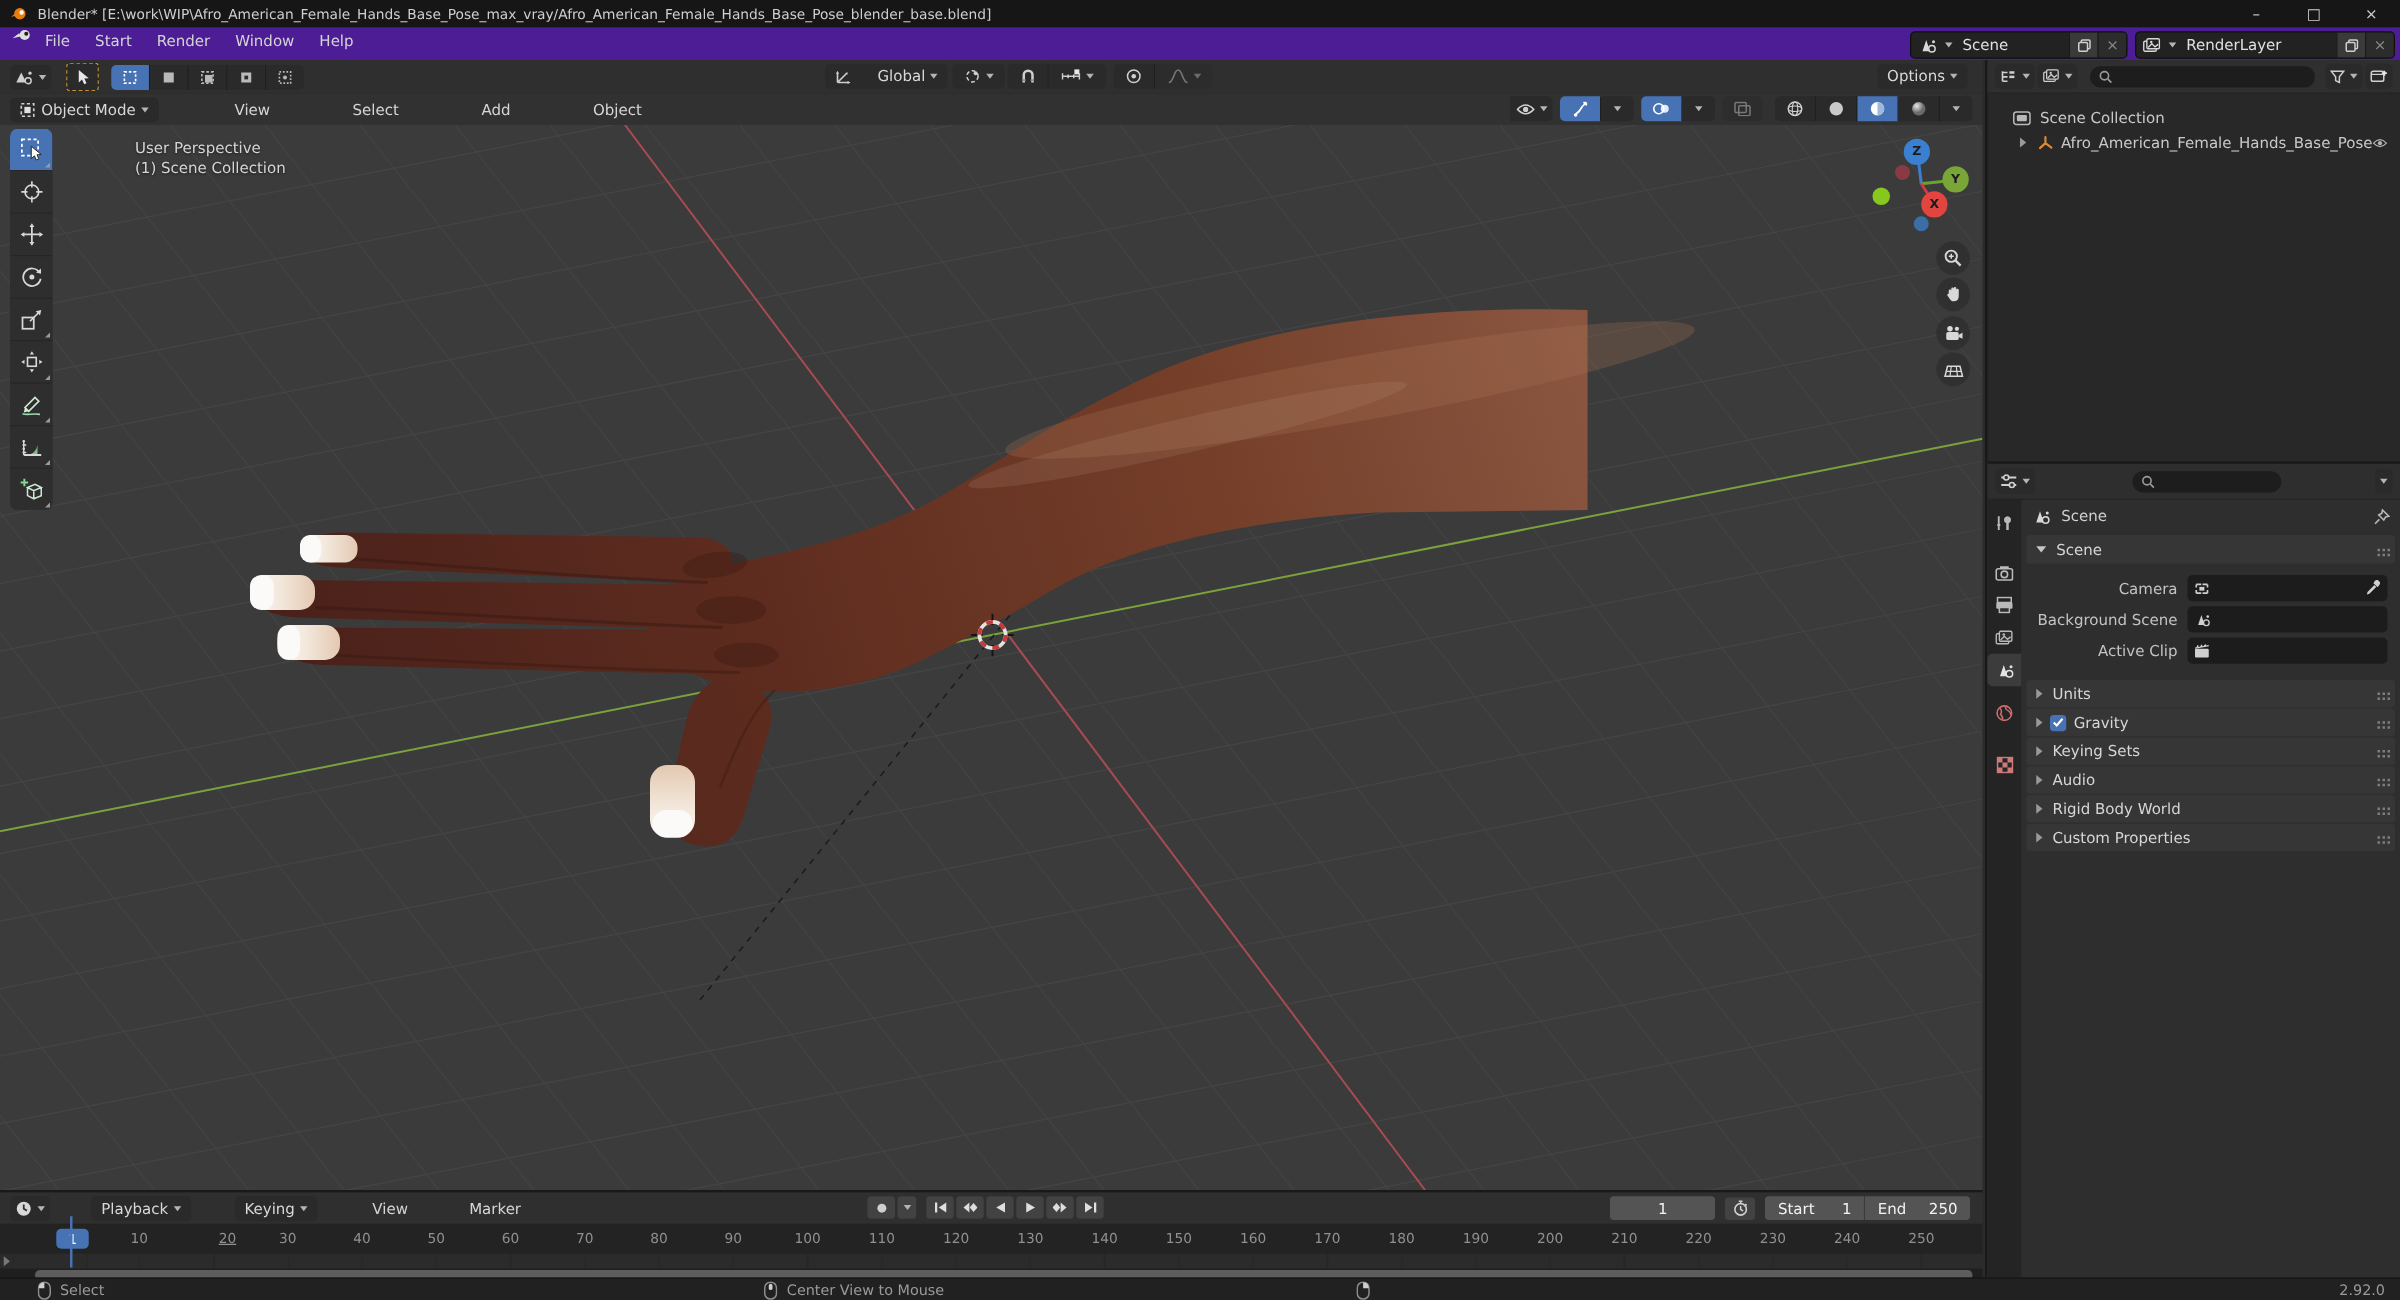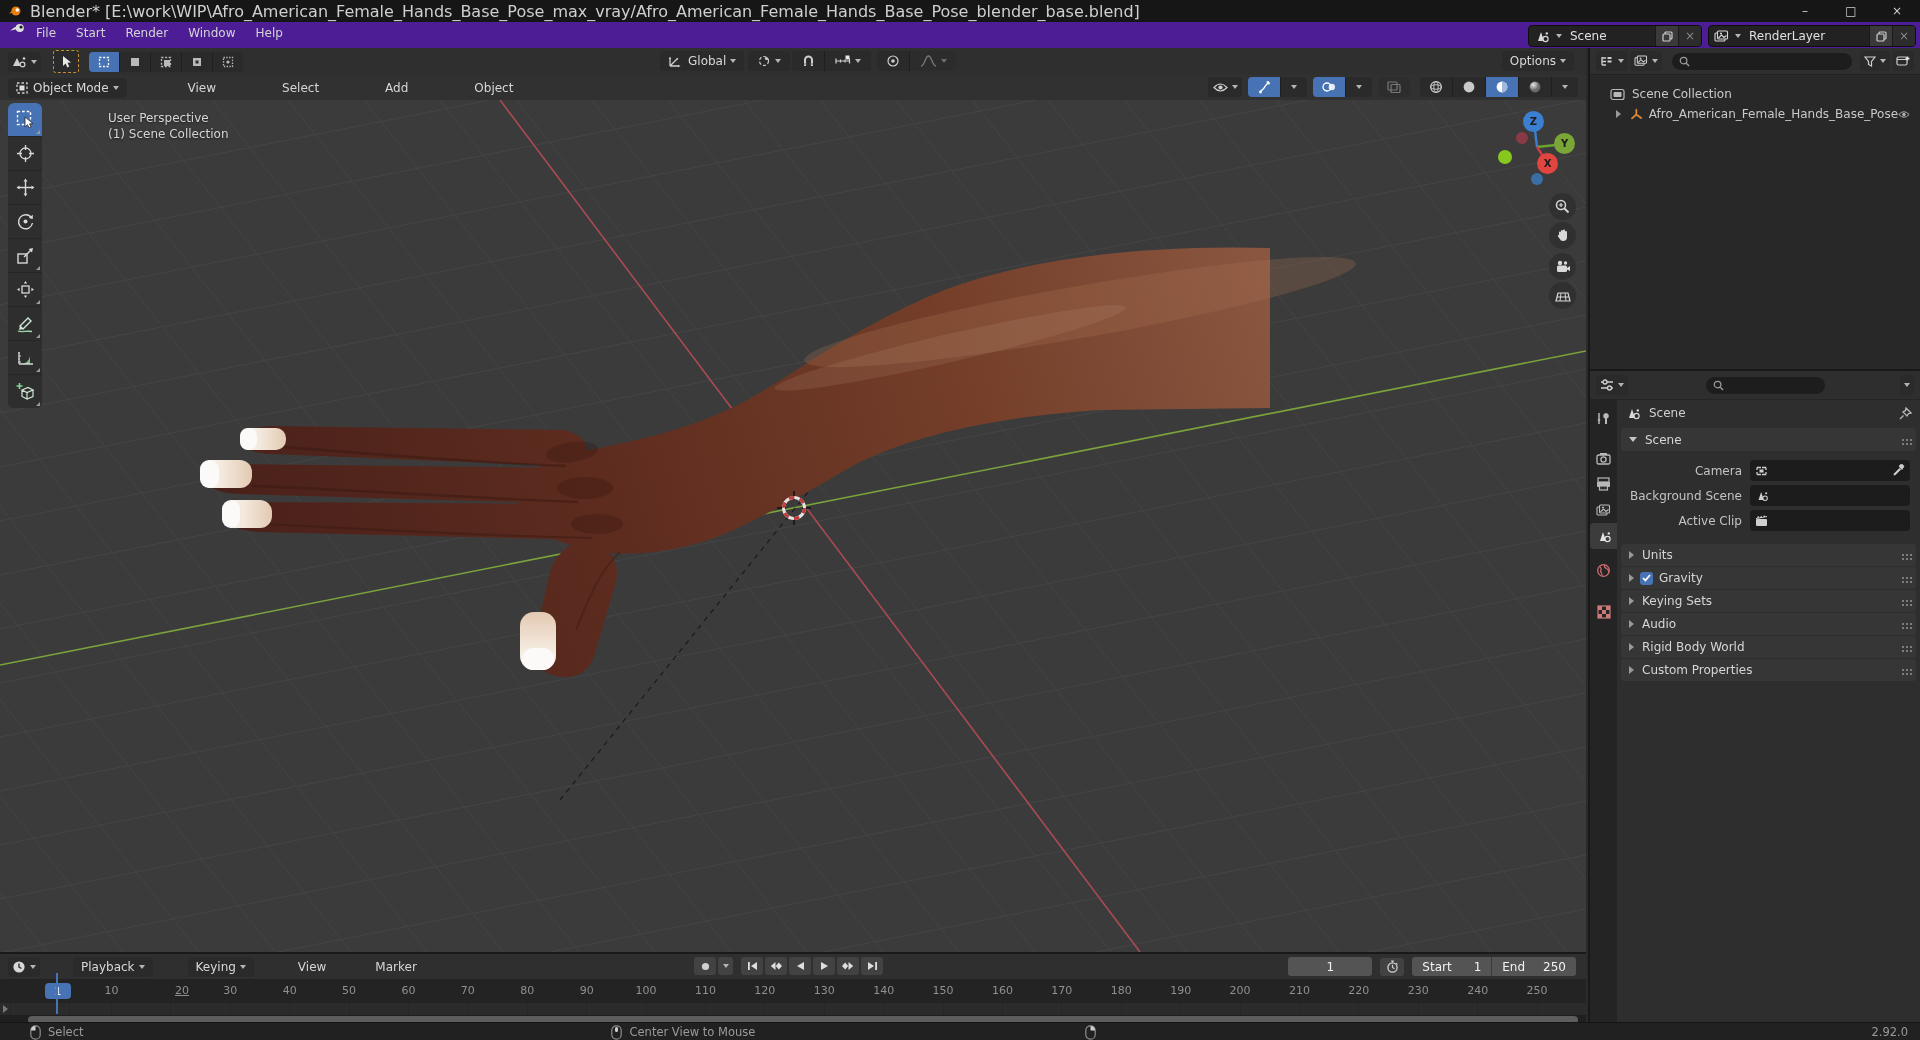--- a/index.html
+++ b/index.html
@@ -8,21 +8,21 @@
   .abs{position:absolute;}
   .row{display:flex;align-items:center;}
   .caret{width:0;height:0;border-left:3.5px solid transparent;border-right:3.5px solid transparent;border-top:4.5px solid #b5b5b5;margin-left:4px;}
   .tri-r{width:0;height:0;border-top:4px solid transparent;border-bottom:4px solid transparent;border-left:5px solid #999;}
   .tri-d{width:0;height:0;border-left:4px solid transparent;border-right:4px solid transparent;border-top:5px solid #c5c5c5;}
   .dragdots{width:2px;height:2px;background:#7d7d7d;box-shadow:4px 0 #7d7d7d,8px 0 #7d7d7d,0 4px #7d7d7d,4px 4px #7d7d7d,8px 4px #7d7d7d;}
   svg{display:block;}
 
   
   #titlebar{left:0;top:0;width:1920px;height:22px;background:#161616;display:flex;align-items:center;color:#cfcfcf;}
-  #titlebar .title{margin-left:8px;font-size:16px;white-space:nowrap;}
+  #titlebar .title{margin-left:8px;font-size:11px;white-space:nowrap;}
   .wincontrols{margin-left:auto;display:flex;height:22px;}
   .winbtn{width:46px;height:22px;display:flex;align-items:center;justify-content:center;color:#cfcfcf;font-size:12px;}
 
   
   #topbar{left:0;top:22px;width:1920px;height:26px;background:#4c1d95;display:flex;}
   .menu-item{padding:4px 10px;color:#d4d4d4;border-radius:4px;}
   #tabs{display:flex;align-items:flex-end;height:26px;margin-left:22px;}
   .tab{padding:4px 12px 5px;border-radius:6px 6px 0 0;color:#9b9b9b;font-size:12px;white-space:nowrap;}
   .tab.active{background:#333333;color:#eaeaea;}
   .tab-add{padding:4px 10px 5px;color:#9b9b9b;}
@@ -198,21 +198,21 @@
             <circle cx="6" cy="6" r="1.6" fill="#b9b9b9"></circle>
           </svg>
         </span>
     </div>
     <div class="abs row" style="left:660px;top:3px;">
       <div class="hbtn">
         <svg width="14" height="13" viewBox="0 0 14 13">
             <path d="M2,11 L2,3 M2,11 L11,11 M2,11 L9,4" fill="none" stroke="#cfcfcf" stroke-width="1.3"></path>
             <path d="M2,1.5 L0.8,4 L3.2,4 Z M12.5,11 L10,9.8 L10,12.2 Z M10.2,2.8 L8.2,3.4 L9.8,5 Z" fill="#cfcfcf"></path>
           </svg>
-        <span style="margin-left:6px">Global</span>
+        <span style="margin-left:20px">Global</span>
         <span class="caret"></span>
       </div>
       <div class="iconbtn" style="width:34px">
         <svg width="14" height="14" viewBox="0 0 14 14">
             <circle cx="7" cy="7" r="4.5" fill="none" stroke="#cfcfcf" stroke-width="1.2" stroke-dasharray="3 2"></circle>
             <circle cx="9.5" cy="4.5" r="1.6" fill="#cfcfcf"></circle>
           </svg>
         <span class="caret"></span>
       </div>
       <div class="seg">

